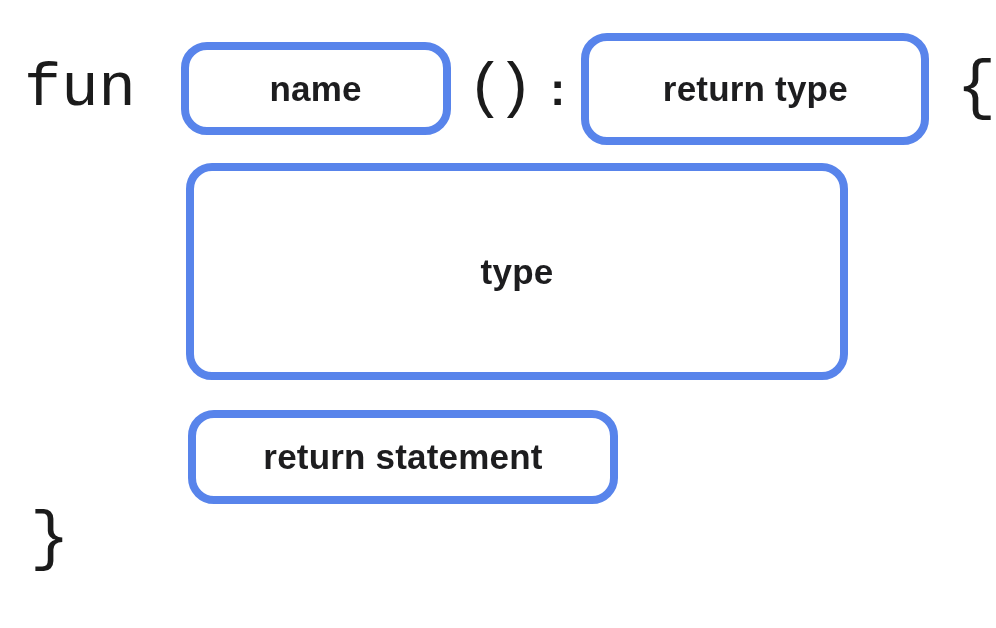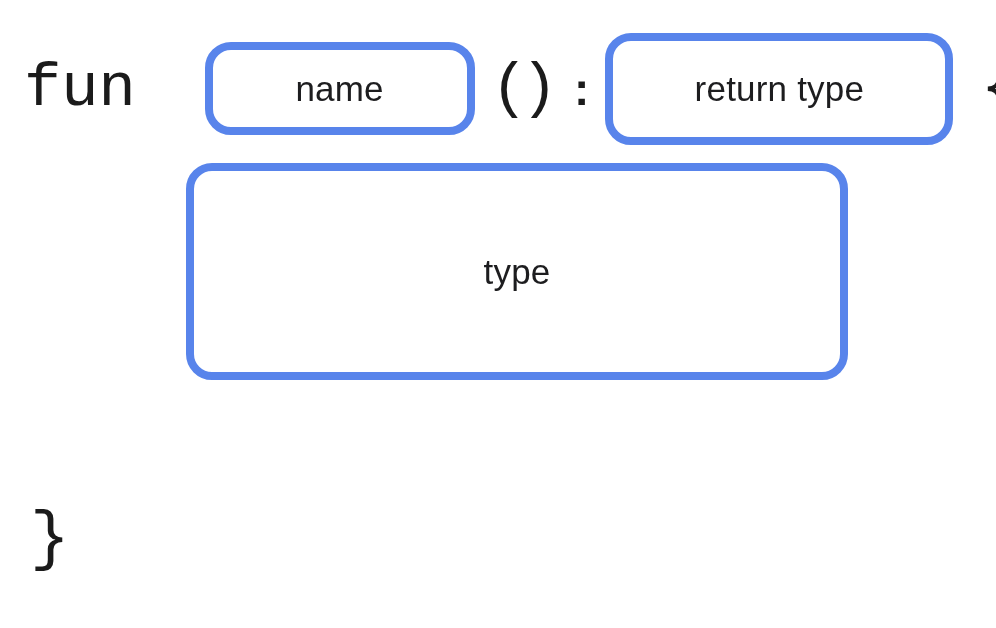--- a/index.html
+++ b/index.html
@@ -28,36 +28,36 @@
     box-sizing: border-box;
     border: 8px solid #5884EB;
     border-radius: 26px;
     background: #ffffff;
     display: flex;
     align-items: center;
     justify-content: center;
   }
   .label {
     font-family: "Liberation Sans", sans-serif;
-    font-weight: 400;
+    font-weight: 700;
     font-size: 35px;
     color: #1d1d1f;
     letter-spacing: 0.2px;
     white-space: nowrap;
   }
   
   .row1 {
     position: absolute;
     left: 24px;
     top: 42px;
     height: 93px;
     display: flex;
     align-items: center;
   }
-  .kw-fun { margin-right: 69px; }
+  .kw-fun { margin-right: 45px; }
   .name-box {
     width: 270px;
     height: 93px;
     flex: none;
   }
   .parens {
     margin-left: 16px;
     letter-spacing: -7px;
     padding-right: 7px; 
   }
@@ -120,16 +120,19 @@
       <span class="label">return type</span>
     </span>
 
     <span class="mono open-brace">{</span>
   </div>
 
   <div class="pill body-box">
     <span class="label">type</span>
   </div>
 
+  <div class="pill return-statement-box">
+    <span class="label">return statement</span>
+  </div>
 
   <div class="mono close-brace">}</div>
 
 </div>
 
 </body></html>

